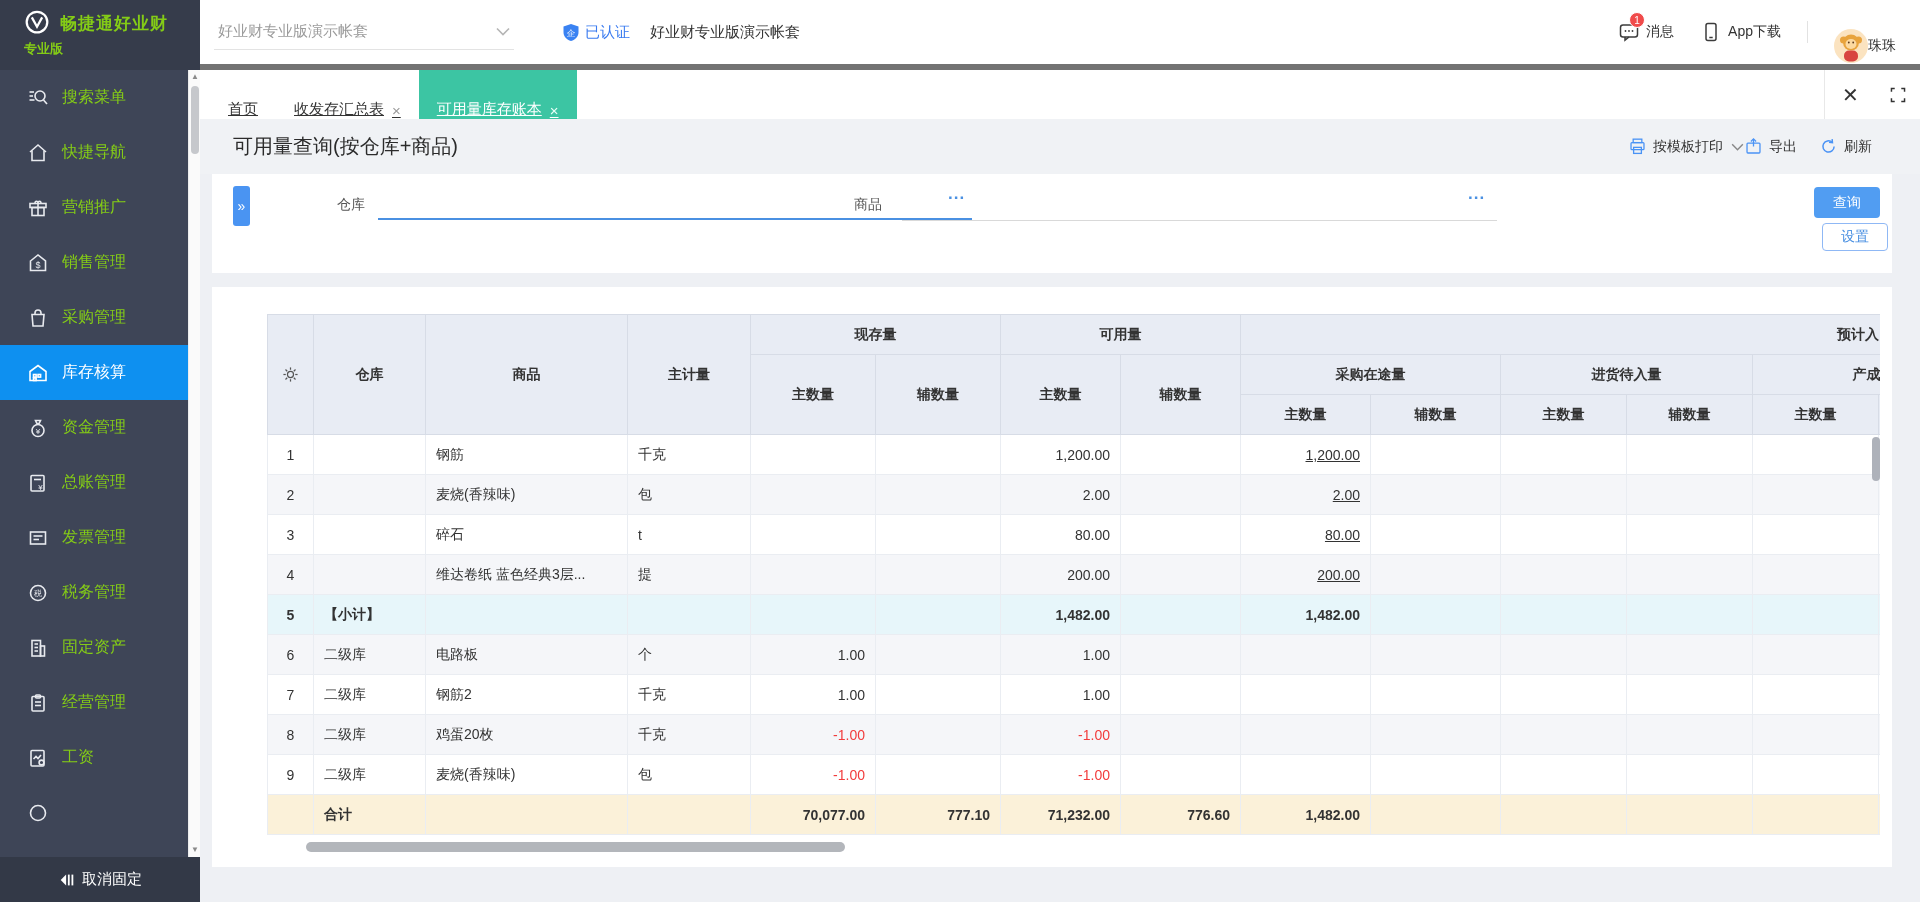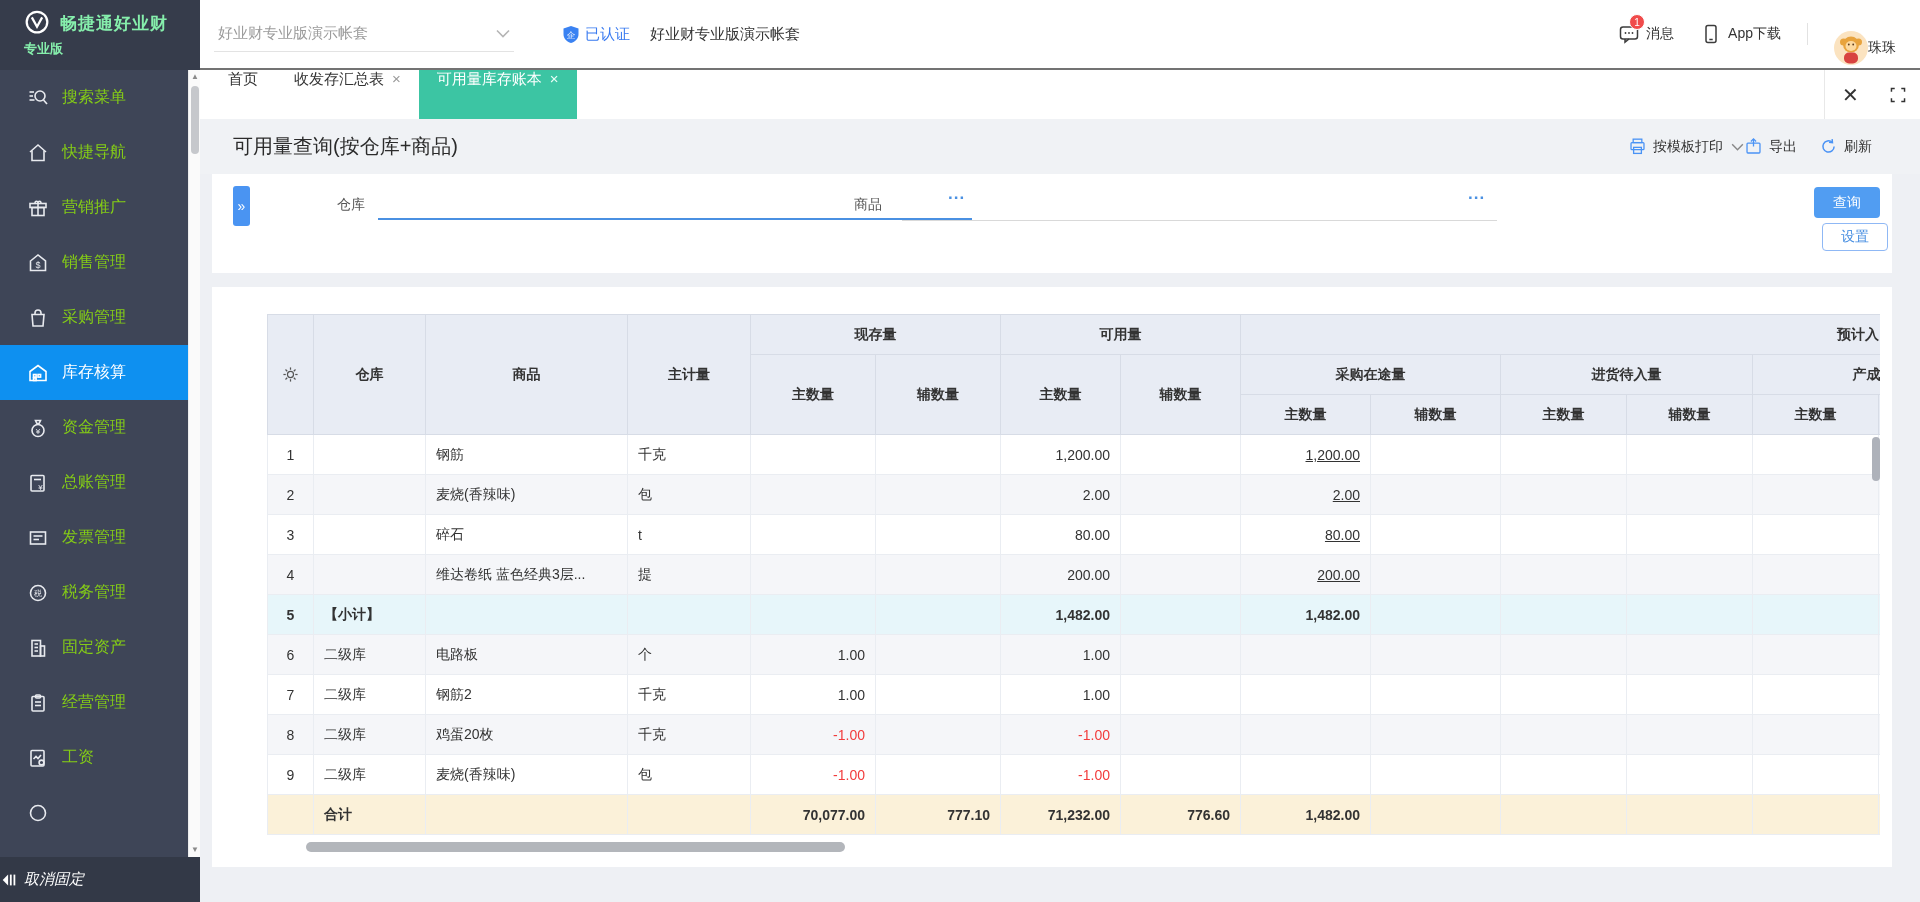--- a/index.html
+++ b/index.html
@@ -2,55 +2,55 @@
 <html><head>
 <meta charset="utf-8">
 <style>
   * { margin:0; padding:0; box-sizing:border-box; }
   html,body { width:1920px; height:902px; overflow:hidden; background:#eef0f4;
     font-family:"Liberation Sans","DejaVu Sans",sans-serif; color:#333; }
   .app { display:flex; width:1920px; height:902px; }
 
   
   .sidebar { position:relative; width:200px; height:902px; background:#3e4557; flex:0 0 200px; }
-  .logo-block { height:70px; background:#363c4b; padding:8px 0 0 22px; color:#86efac; }
+  .logo-block { height:70px; background:#363c4b; padding:8px 0 0 22px; color:#84cc16; }
   .logo-row { display:flex; align-items:center; gap:8px; }
   .logo-title { font-size:17px; font-weight:bold; letter-spacing:1px; }
   .logo-sub { font-size:13px; font-weight:bold; margin:2px 0 0 2px; }
   .side-nav { position:absolute; top:70px; left:0; width:200px; height:787px; overflow:hidden; }
   .side-item { display:flex; align-items:center; height:55px; padding-left:27px; gap:13px;
     color:#84cc16; font-size:16px; cursor:pointer; }
   .side-item.active { background:#0e90f0; color:#fff; }
   .side-item svg { flex:0 0 22px; }
   .side-footer { position:absolute; bottom:0; left:0; width:200px; height:45px; background:#333947;
-    color:#fff; font-size:15px; display:flex; align-items:center; gap:6px; cursor:pointer;font-style:italic; }
+    color:#fff; font-size:15px; display:flex; align-items:center; justify-content:center; gap:6px; cursor:pointer; }
   .side-scrollbar { position:absolute; top:70px; right:0; width:12px; height:787px; background:#fafafa;
     border-left:1px solid #ececec; }
   .side-scrollbar .arr { width:12px; height:14px; font-size:8px; color:#8a8a8a; text-align:center; line-height:14px; }
   .side-scrollbar .arr.down { position:absolute; bottom:0; }
   .side-scrollbar .thumb { position:absolute; top:16px; left:2px; width:8px; height:68px; background:#c6c8cc; border-radius:4px; }
 
   
   .main { flex:1; display:flex; flex-direction:column; min-width:0; }
 
   .topbar { height:70px; background:#fff; display:flex; align-items:center; padding:0 24px 0 14px;
-    border-bottom:2px solid #737373; }
+    border-bottom:6px solid #737373; }
   .acct-select { display:flex; align-items:center; justify-content:space-between; width:300px;
     border-bottom:1px solid #e3e3e3; padding:8px 4px; color:#9b9b9b; font-size:15px; cursor:pointer; }
   .verified { display:flex; align-items:center; gap:5px; margin-left:48px; color:#3a7bf0; font-size:15px; cursor:pointer; }
   .acct-name { margin-left:20px; font-size:15px; color:#333; }
   .topbar-right { margin-left:auto; display:flex; align-items:center; gap:26px; }
   .tb-item { display:flex; align-items:center; gap:6px; font-size:14px; color:#333; cursor:pointer; position:relative; }
   .badge { position:absolute; top:-9px; left:11px; min-width:16px; height:16px; border-radius:9px;
     background:#f04b4b; color:#fff; font-size:10px; line-height:16px; text-align:center; padding:0 4px; border:1px solid #fff; }
   .tb-divider { width:1px; height:22px; background:#e2e2e2; }
   .user { display:flex; align-items:center; font-size:14px; cursor:pointer;margin-top:28px; }
 
   .tabbar { height:49px; background:#fff; display:flex; align-items:stretch; }
-  .tab { display:flex; align-items:flex-start; gap:8px; padding:0 18px; font-size:15px; color:#333; cursor:pointer; }
+  .tab { display:flex; align-items:flex-end; gap:8px; padding:0 18px; font-size:15px; color:#333; cursor:pointer;text-decoration:underline; }
   .tab .x { font-size:15px; color:#9a9a9a; }
   .tab.active { background:#3cc5a3; color:#fff; }
   .tab.active .x { color:#eafff8; }
   .tab-controls { margin-left:auto; display:flex; align-items:stretch; }
   .tab-close { width:52px; display:flex; align-items:center; justify-content:center; border-left:1px solid #e8e8e8;
     font-size:20px; color:#333; cursor:pointer; }
   .tab-full { width:44px; display:flex; align-items:center; justify-content:center; cursor:pointer; }
 
   .titlebar { height:55px; background:#f0f2f5; display:flex; align-items:center; padding:0 48px 0 33px; }
   .page-title { font-size:20px; font-weight:500; color:#2b2b2b; }

